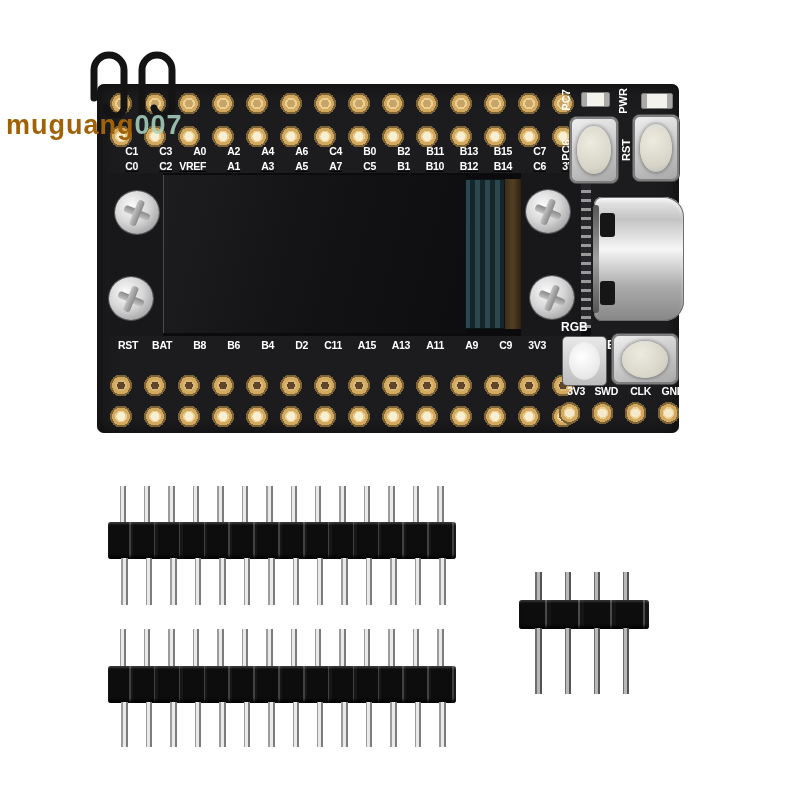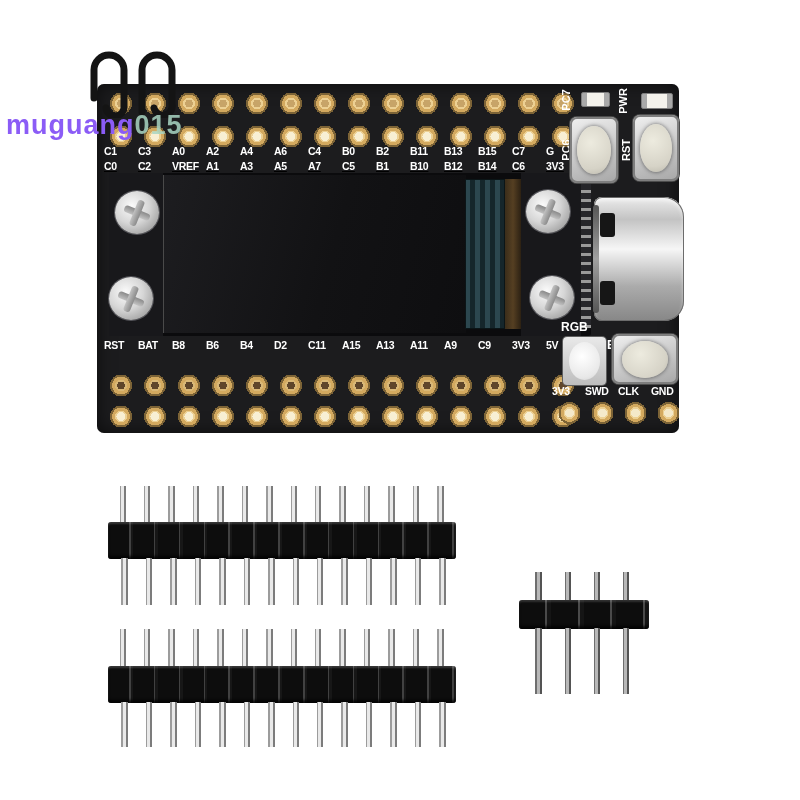--- a/index.html
+++ b/index.html
@@ -2,39 +2,39 @@
 <html><head>
 <meta charset="utf-8">
 <style>
   html,body{margin:0;padding:0;}
   body{width:800px;height:800px;background:#fff;position:relative;overflow:hidden;
        font-family:"Liberation Sans",sans-serif;}
   .abs{position:absolute;}
 
   
   .wm-text{left:6px;top:110px;font-size:27px;font-weight:bold;letter-spacing:1px;z-index:5;}
-  .wm-brand{color:#8b5cf6;}
+  .wm-brand{color:#a16207;}
   .wm-suffix{color:#a9d6c3;opacity:.85;}
   .wm-logo{left:84px;top:46px;z-index:5;}
 
   
   .board{left:97px;top:84px;width:582px;height:349px;background:#1c1c1e;border-radius:7px;
          box-shadow:inset 0 0 18px rgba(0,0,0,.6);}
 
   
   .holes{background-repeat:repeat-x;height:27px;}
   .holes.t1{background-image:radial-gradient(circle at 17px 13.5px,#c7a468 0 4px,#ecd093 4px 6px,#d3a95f 6px 9px,#7c6336 9px 11px,rgba(0,0,0,0) 11px);background-size:34px 27px;}
   .holes.t2{background-image:radial-gradient(circle at 17px 13.5px,#f8efd3 0 4.5px,#ecd093 4.5px 6px,#d3a95f 6px 9px,#7c6336 9px 11px,rgba(0,0,0,0) 11px);background-size:34px 27px;}
   .holes.b1{background-image:radial-gradient(circle at 17px 13.5px,#5f462b 0 4px,#d9b877 4px 6px,#d3a95f 6px 9px,#7c6336 9px 11px,rgba(0,0,0,0) 11px);background-size:34px 27px;}
   .holes.b2{background-image:radial-gradient(circle at 17px 13.5px,#f8efd3 0 4.5px,#ecd093 4.5px 6px,#d3a95f 6px 9px,#7c6336 9px 11px,rgba(0,0,0,0) 11px);background-size:34px 27px;}
   .holes.swd{background-image:radial-gradient(circle at 16.5px 14px,#f4e9ca 0 4.5px,#ecd093 4.5px 6px,#d3a95f 6px 9px,#7c6336 9px 11px,rgba(0,0,0,0) 11px);background-size:33px 28px;}
 
   
   .plabels{display:flex;height:15px;}
-  .plabels span{flex:1 0 0;text-align:left;color:#fff;font-weight:bold;font-size:10.5px;
+  .plabels span{flex:1 0 0;text-align:right;color:#fff;font-weight:bold;font-size:10.5px;
                 letter-spacing:-0.3px;line-height:15px;white-space:nowrap;}
   .vlab{position:absolute;width:44px;text-align:center;color:#fff;font-weight:bold;font-size:11px;
         transform:rotate(-90deg);white-space:nowrap;}
   .hlab{position:absolute;color:#fff;font-weight:bold;font-size:12px;white-space:nowrap;}
 
   
   .lcd{left:12px;top:89px;width:482px;height:163px;background:#0b0b0d;border-radius:3px;}
   .bracket{position:absolute;background:#18181b;}
   .glass{position:absolute;left:54px;top:2px;width:302px;height:158px;
          background:linear-gradient(105deg,#1d1d20 0%,#121214 55%,#0e0e10 100%);
@@ -88,21 +88,21 @@
 </head>
 <body>
 
 <svg class="abs wm-logo" width="100" height="72" viewBox="0 0 100 72">
   <g fill="none" stroke="#141414" stroke-width="7" stroke-linecap="round">
     <path d="M10,52 V24 a15,15 0 0 1 30,0 V60 a9,9 0 0 1 -18,2"></path>
     <path d="M58,66 V24 a15,15 0 0 1 30,0 V58 a9,9 0 0 1 -18,4"></path>
   </g>
 </svg>
 <div class="abs wm-text">
-  <span class="wm-brand">muguang</span><span class="wm-suffix">015</span>
+  <span class="wm-brand">muguang</span><span class="wm-suffix">007</span>
 </div>
 
 <div class="abs board">
 
   <div class="abs holes t1" style="left:7px;top:6px;width:476px;"></div>
   <div class="abs holes t2" style="left:7px;top:39px;width:476px;"></div>
 
   <div class="abs plabels" style="left:7px;top:60px;width:476px;">
       <span>C1</span>
       <span>C3</span>

